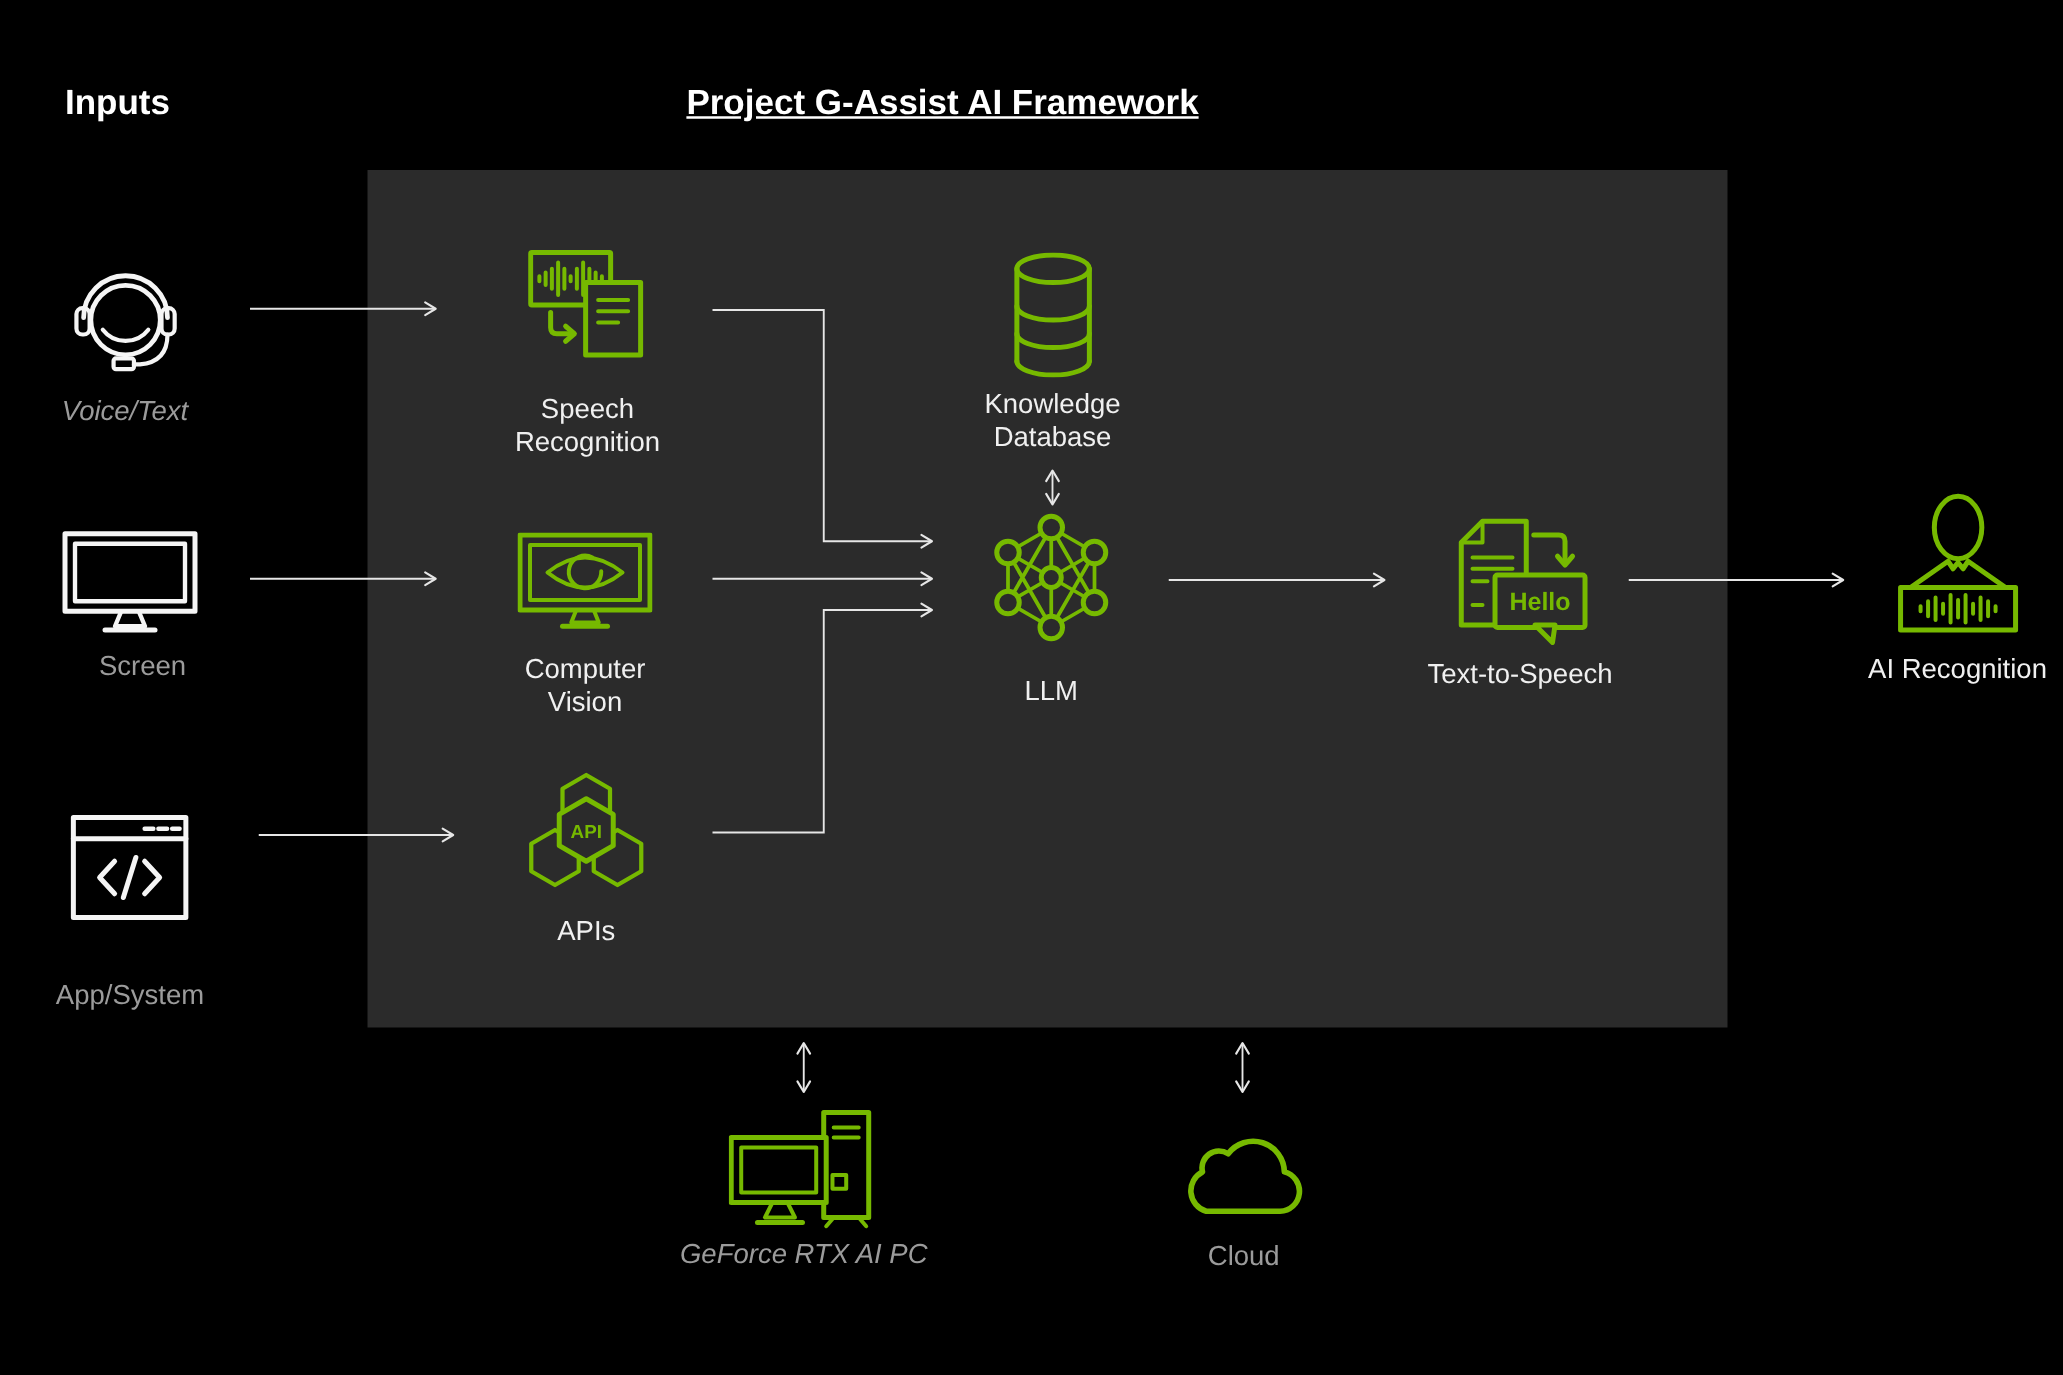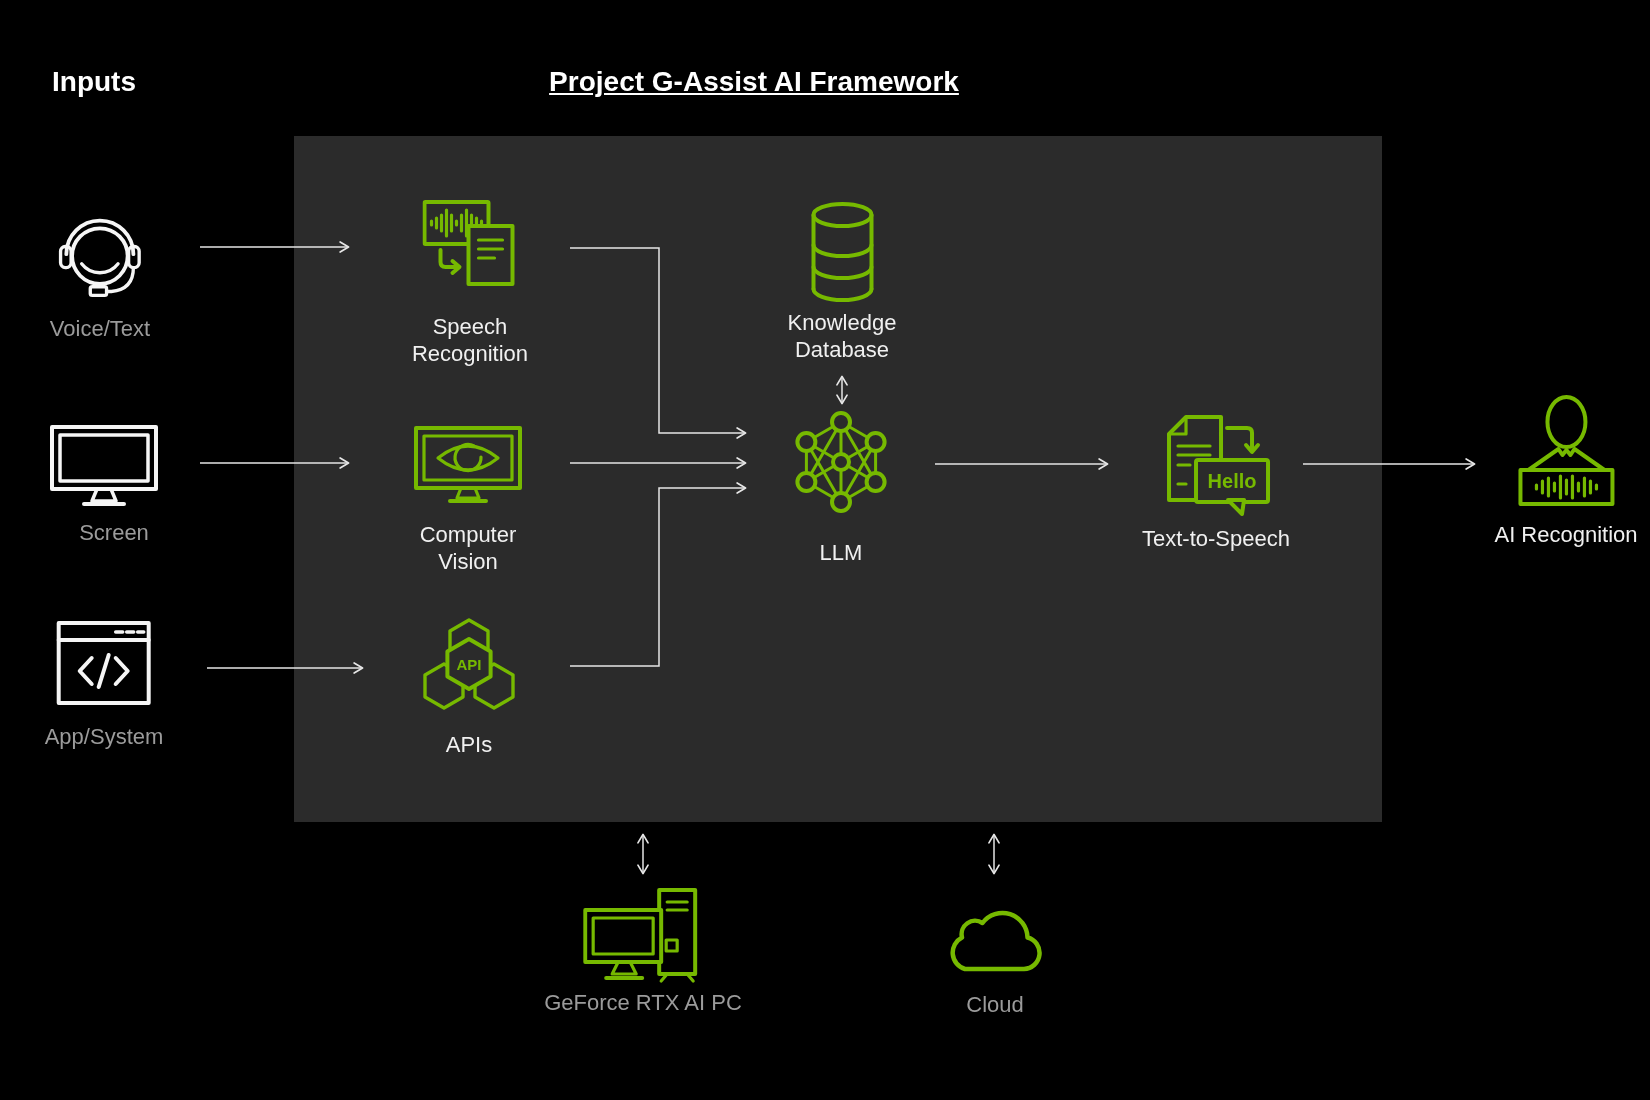--- a/index.html
+++ b/index.html
@@ -32,21 +32,21 @@
 </head>
 <body>
 
 <div class="diagram">
 
   <div class="panel"></div>
 
   <div class="heading inputs-heading">Inputs</div>
   <div class="heading title">Project G-Assist AI Framework</div>
 
-  <div class="node" style="left:100px;top:208px;">
+  <div class="node" style="left:100px;top:208px;font-style:italic;">
     <svg width="92" height="100" viewBox="0 0 96 104">
       <circle class="s white" cx="48" cy="50" r="29" stroke-width="4"></circle>
       <path class="s white" d="M29,58 A24,24 0 0 0 67,58" stroke-width="3.5"></path>
       <path class="s white" d="M13,48 A35,35 0 1 1 83,48" stroke-width="4"></path>
       <rect class="s white" x="7" y="40" width="11" height="22" rx="5" stroke-width="3.5"></rect>
       <rect class="s white" x="78" y="40" width="11" height="22" rx="5" stroke-width="3.5"></rect>
       <path class="s white" d="M83,62 Q83,85 60,87 L55,87" stroke-width="3.5"></path>
       <rect class="s white" x="38" y="82" width="17" height="9" rx="2" stroke-width="3.5"></rect>
     </svg>
     <div class="lbl muted nowrap" style="margin-top:8px;">Voice/Text</div>
@@ -55,21 +55,21 @@
   <div class="node" style="left:104px;top:424px;">
     <svg width="110" height="88" viewBox="0 0 110 88">
       <rect class="s white" x="3" y="3" width="104" height="62" stroke-width="4"></rect>
       <rect class="s white" x="11" y="11" width="88" height="46" stroke-width="3.5"></rect>
       <path class="s white" d="M48,65 L43,77 H67 L62,65" stroke-width="3.5"></path>
       <path class="s white" d="M35,80 H75" stroke-width="4"></path>
     </svg>
     <div class="lbl muted nowrap" style="margin-top:8px;margin-left:20px;">Screen</div>
   </div>
 
-  <div class="node" style="left:104px;top:620px;">
+  <div class="node" style="left:104px;top:651px;gap:28px;">
     <svg width="96" height="88" viewBox="0 0 96 88">
       <rect class="s white" x="3" y="3" width="90" height="80" stroke-width="4"></rect>
       <path class="s white" d="M3,20 H93" stroke-width="4"></path>
       <path class="s white" d="M60,12 h7 M71,12 h7 M82,12 h6" stroke-width="3.5"></path>
       <path class="s white" d="M36,38 L24,51 L36,64" stroke-width="4"></path>
       <path class="s white" d="M60,38 L72,51 L60,64" stroke-width="4"></path>
       <path class="s white" d="M53,35 L43,67" stroke-width="4"></path>
     </svg>
     <div class="lbl muted nowrap" style="margin-top:16px;">App/System</div>
   </div>
@@ -168,21 +168,21 @@
     <svg width="120" height="96" viewBox="0 0 120 96">
       <rect class="s green" x="76" y="2" width="36" height="84" stroke-width="4"></rect>
       <path class="s green" stroke-width="3.2" d="M84,14 H104 M84,22 H104"></path>
       <rect class="s green" x="83" y="52" width="11" height="11" stroke-width="3.2"></rect>
       <path class="s green" stroke-width="3.2" d="M84,86 L78,93 M104,86 L110,93"></path>
       <rect class="s green fb" x="2" y="22" width="76" height="52" stroke-width="4"></rect>
       <rect class="s green" x="10" y="30" width="60" height="36" stroke-width="3.2"></rect>
       <path class="s green" d="M35,74 L29,86 L53,86 L47,74" stroke-width="3.2"></path>
       <path class="s green" d="M23,90 H59" stroke-width="4"></path>
     </svg>
-    <div class="lbl muted nowrap" style="margin-top:6px;">GeForce RTX AI PC</div>
+    <div class="lbl muted nowrap" style="margin-top:6px;font-style:italic;">GeForce RTX AI PC</div>
   </div>
 
   <div class="node" style="left:995px;top:898px;">
     <svg width="112" height="82" viewBox="0 0 112 82">
       <path class="s green" stroke-width="4.5" d="M26,71 H85 A16,16 0 0 0 88.5,39.5 A25,25 0 0 0 43.5,25 A13.5,13.5 0 0 0 23,39.5 A17,17 0 0 0 26,71 Z"></path>
     </svg>
     <div class="lbl muted nowrap" style="margin-top:12px;">Cloud</div>
   </div>
 
   <svg class="connectors" width="1650" height="1100" viewBox="0 0 1650 1100">

